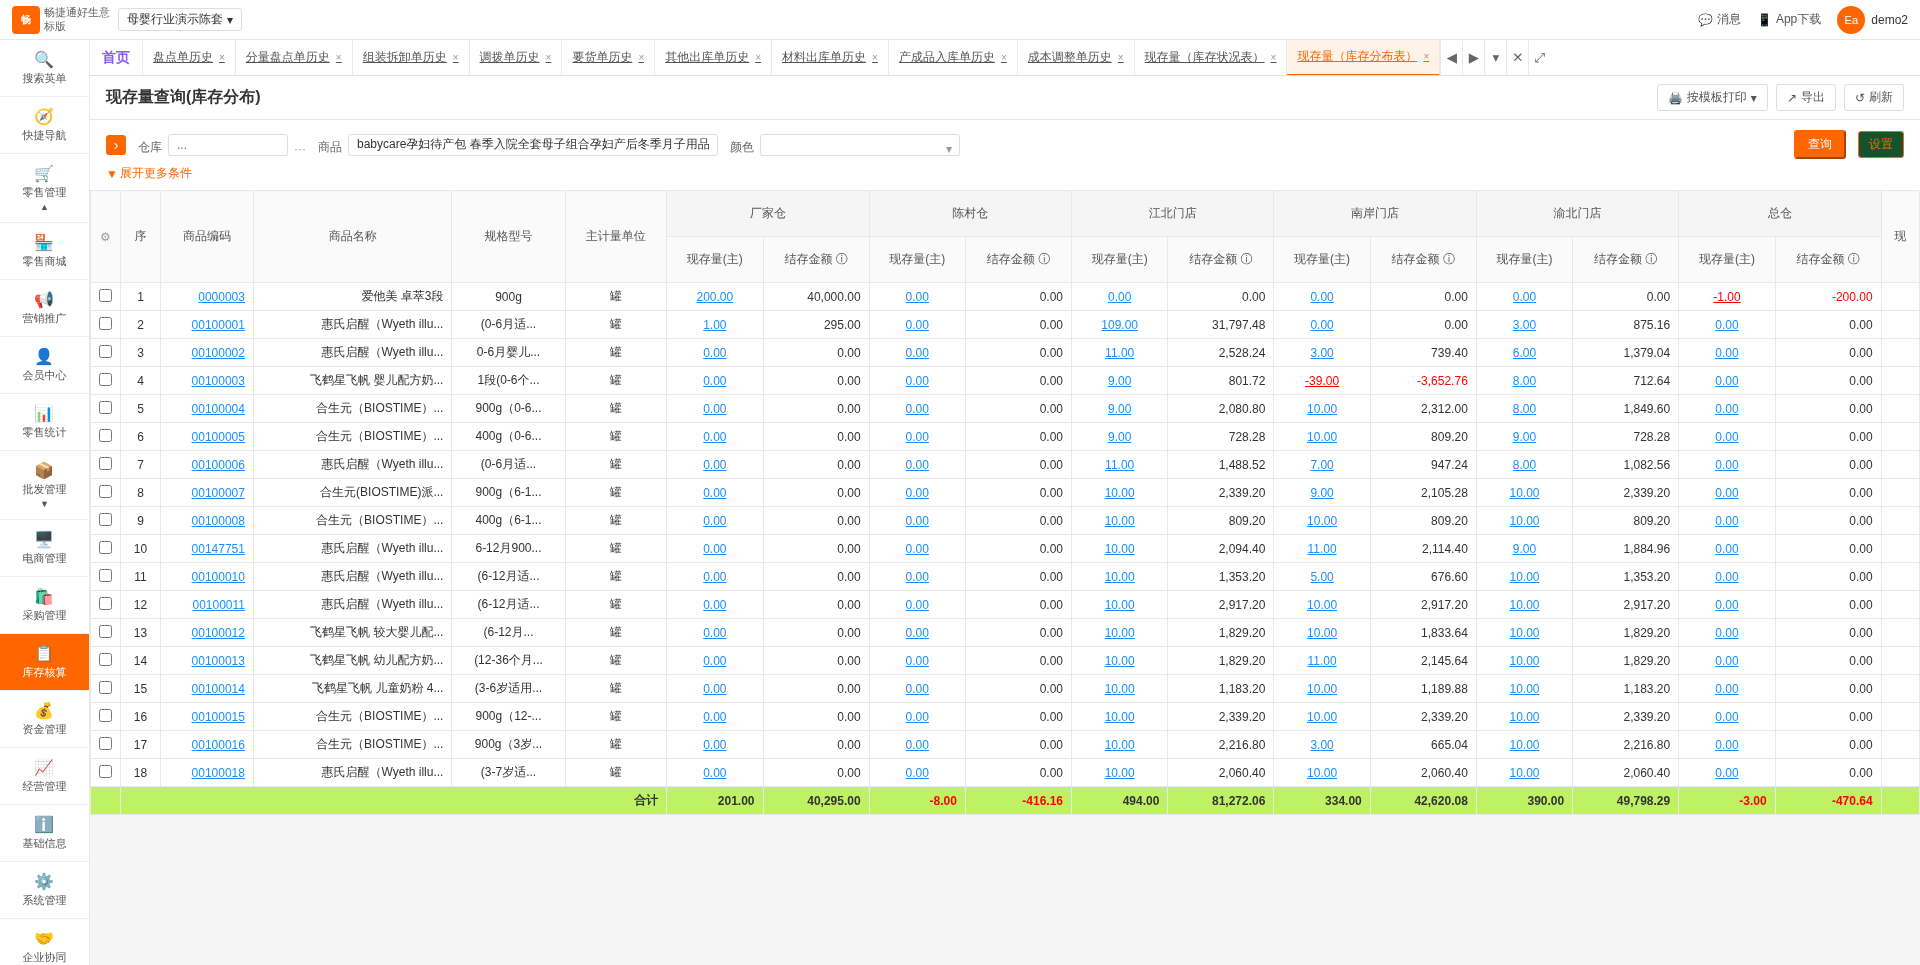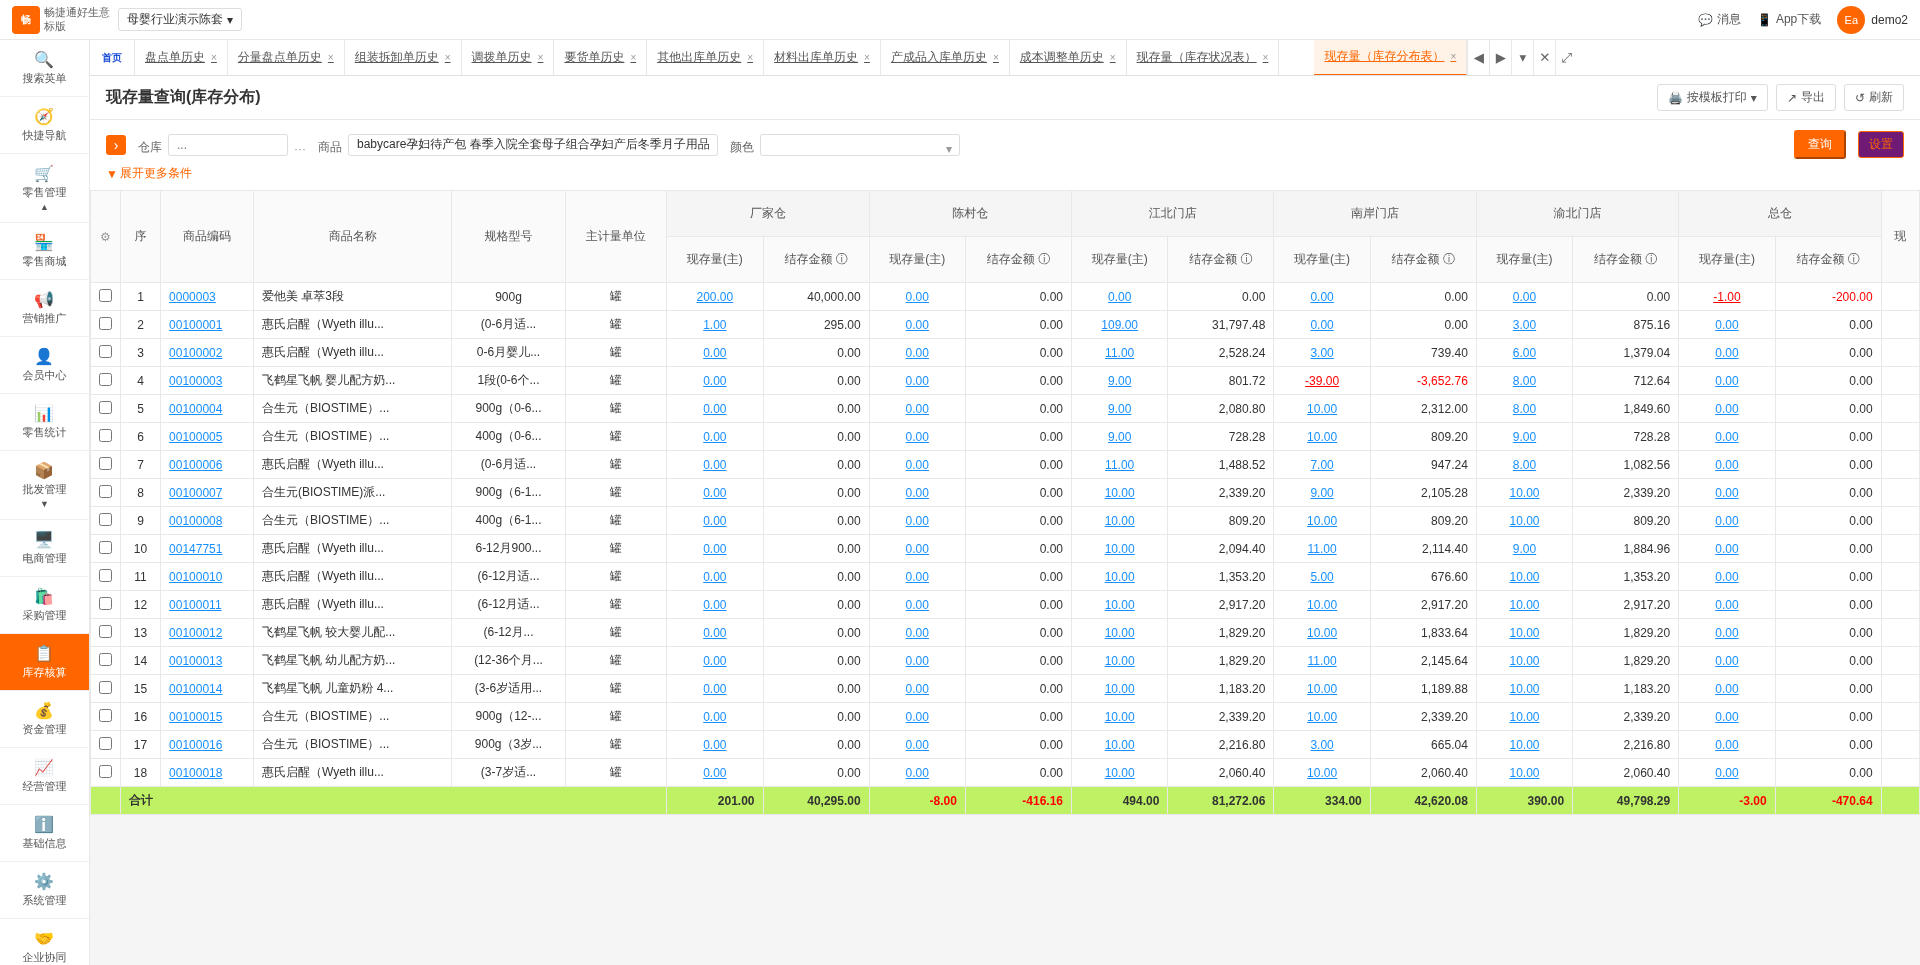--- a/index.html
+++ b/index.html
@@ -49,24 +49,24 @@
       align-items: center;
       gap: 4px;
       border-right: 1px solid #e8e8e8;
       cursor: pointer;
       white-space: nowrap;
       font-size: 12px;
       color: #555;
       flex-shrink: 0;
       text-decoration: underline;
     }
-    .tab-item.active { background: #fff3e8; color: #ff6600; border-bottom: 2px solid #ff6600; margin-left: 35px; }
+    .tab-item.active { background: #fff3e8; color: #ff6600; border-bottom: 2px solid #ff6600; }
     .tab-item .tab-close { color: #999; font-size: 10px; margin-left: 2px; }
     .tab-nav-btn { width: 22px; height: 36px; display: flex; align-items: center; justify-content: center; color: #666; cursor: pointer; border: none; background: #fff; border-left: 1px solid #e8e8e8; flex-shrink: 0; }
-    .tab-home { padding: 0 12px; color: #1d4ed8; font-size: 10px; font-weight: bold; border-right: 1px solid #e8e8e8; height: 36px; display: flex; align-items: center; cursor: pointer; }
+    .tab-home { padding: 0 12px; color: #8b5cf6; font-size: 14px; font-weight: bold; border-right: 1px solid #e8e8e8; height: 36px; display: flex; align-items: center; cursor: pointer; }
 
     
     .sidebar {
       position: fixed;
       top: 40px;
       left: 0;
       width: 90px;
       bottom: 0;
       background: #fff;
       border-right: 1px solid #e8e8e8;
@@ -104,21 +104,21 @@
       padding: 8px 16px;
       display: flex;
       align-items: center;
       justify-content: space-between;
       border-bottom: 1px solid #e8e8e8;
     }
     .page-title { font-size: 16px; font-weight: bold; color: #333; }
     .page-actions { display: flex; align-items: center; gap: 8px; }
     .btn-action { display: flex; align-items: center; gap: 4px; padding: 4px 10px; border: 1px solid #ddd; border-radius: 3px; background: #fff; cursor: pointer; font-size: 12px; color: #555; }
     .btn-orange { background: #ff6600; color: white; border-color: #ff6600; border-radius: 3px; padding: 4px 12px; cursor: pointer; font-size: 12px; }
-    .btn-outline-orange { border: 1px solid #ff6600; color: #ff6600; background: #701a75; border-radius: 3px; padding: 4px 10px; cursor: pointer; font-size: 12px; }
+    .btn-outline-orange { border: 1px solid #ff6600; color: #ff6600; background: #14532d; border-radius: 3px; padding: 4px 10px; cursor: pointer; font-size: 12px; }
     .filter-item { display: flex; align-items: flex-end; gap: 6px; }
     .filter-label { color: #666; font-size: 12px; white-space: nowrap; }
     .filter-input {
       border: 1px solid #ddd;
       border-radius: 3px;
       padding: 3px 8px;
       font-size: 12px;
       color: #333;
       min-width: 80px;
     }
@@ -176,21 +176,21 @@
     }
     tbody tr { border-bottom: 1px solid #f0f0f0; }
     tbody tr.total-row { background: #bef264; font-weight: bold; }
     tbody td {
       border: 1px solid #e8e8e8;
       padding: 5px 8px;
       text-align: center;
       white-space: nowrap;
       color: #333;
     }
-    .td-left { text-align: left; }
+    .td-left { text-align: right; }
     .td-num { text-align: right; }
     .td-link { color: #1890ff; text-decoration: underline; cursor: pointer; }
     .td-red { color: #f00; }
     .th-group { background: #f5f5f5; }
     .gear-btn { cursor: pointer; color: #999; }
 
     
     ::-webkit-scrollbar { width: 6px; height: 6px; }
     ::-webkit-scrollbar-track { background: #f1f1f1; }
     ::-webkit-scrollbar-thumb { background: #ccc; border-radius: 3px; }

